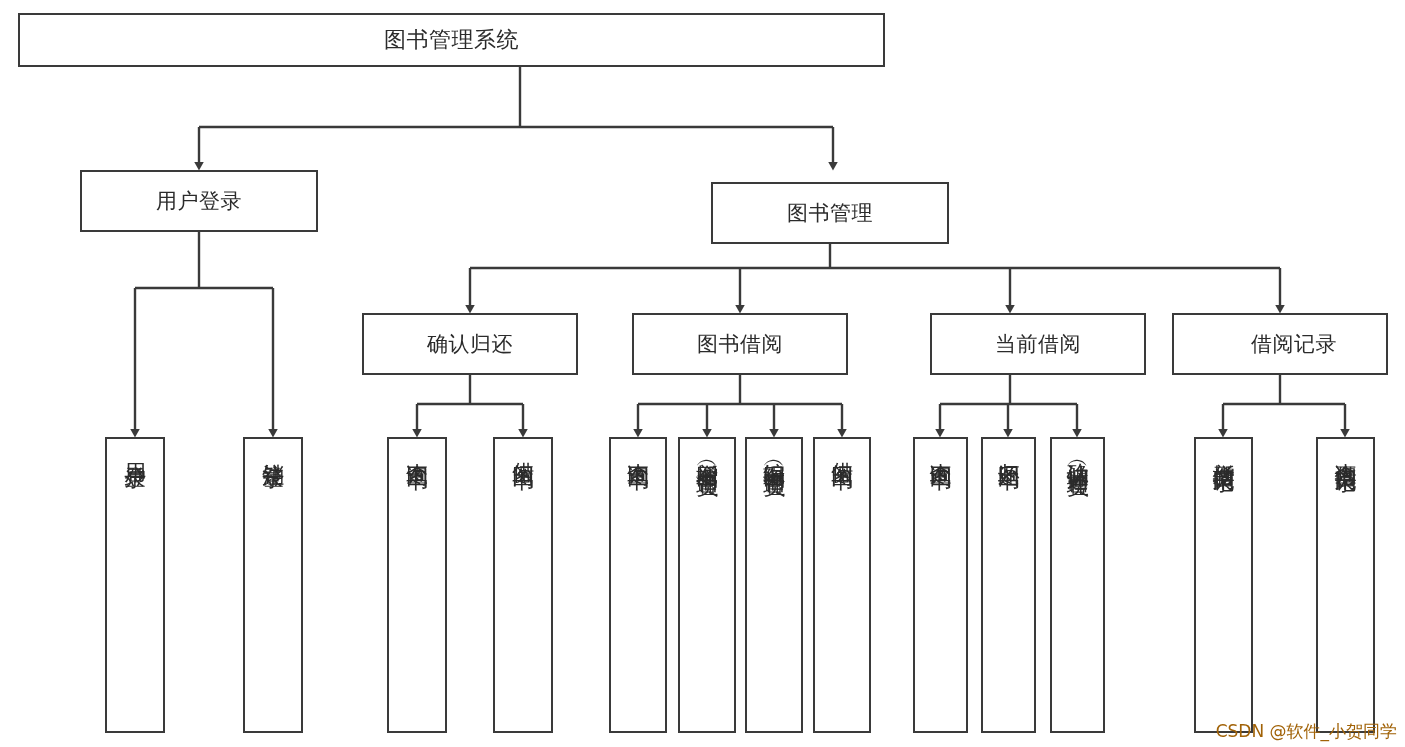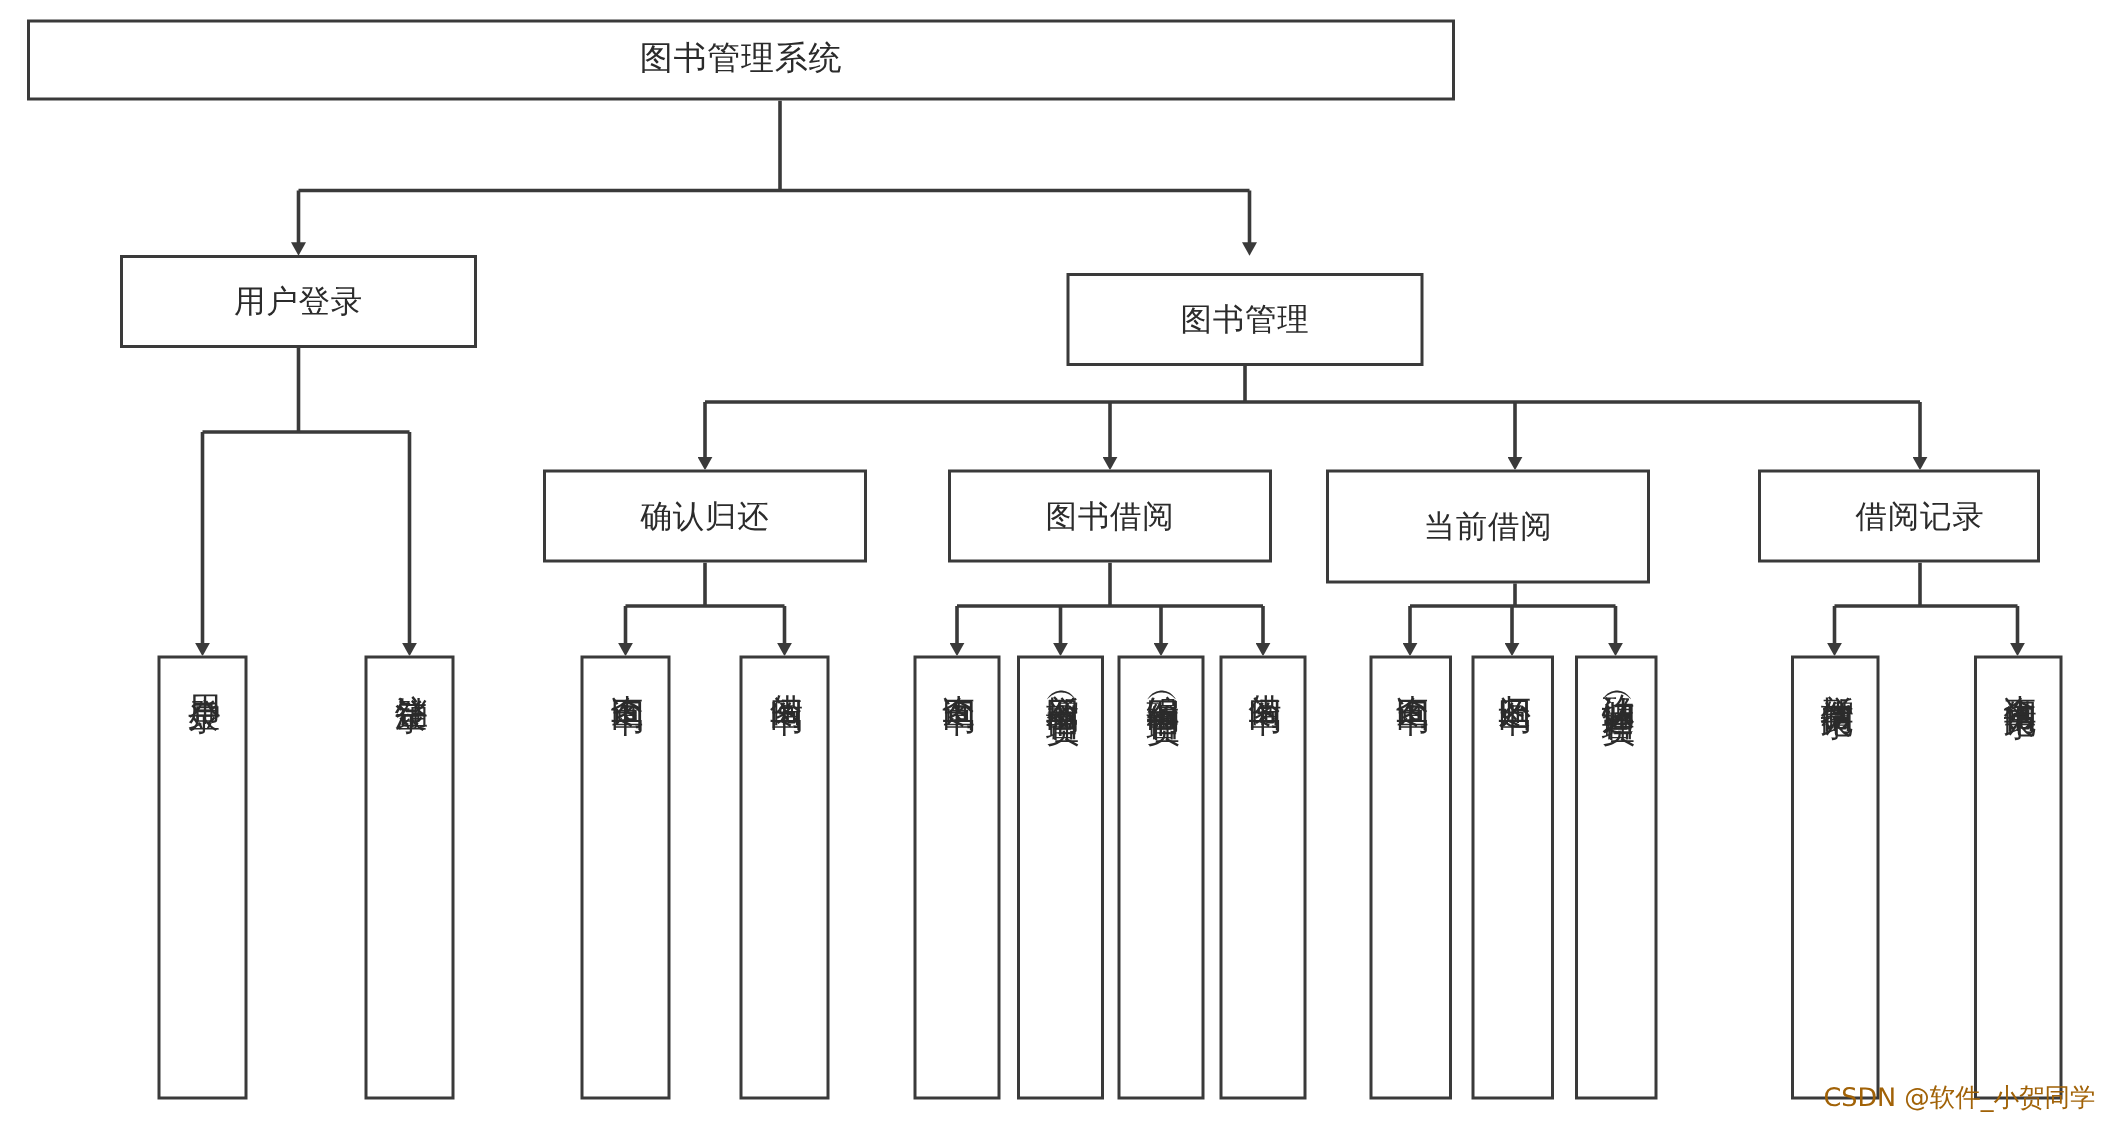--- a/index.html
+++ b/index.html
@@ -122,41 +122,41 @@
       <path d="M1008,404 L1008,430" marker-end="url(#arrow)"></path>
       <path d="M1077,404 L1077,430" marker-end="url(#arrow)"></path>
 
       <path d="M1280,375 L1280,404"></path>
       <path d="M1223,404 L1345,404"></path>
       <path d="M1223,404 L1223,430" marker-end="url(#arrow)"></path>
       <path d="M1345,404 L1345,430" marker-end="url(#arrow)"></path>
     </g>
   </svg>
 
-  <div class="node horiz root" style="left:18px; top:13px; width:952px; height:54px;">
+  <div class="node horiz root" style="left:18px; top:13px; width:867px; height:54px;">
     <span class="lbl">图书管理系统</span>
   </div>
 
   <div class="node horiz" style="left:80px; top:170px; width:238px; height:62px;">
     <span class="lbl">用户登录</span>
   </div>
   <div class="node horiz" style="left:711px; top:182px; width:238px; height:62px;">
     <span class="lbl">图书管理</span>
   </div>
 
   <div class="node horiz" style="left:362px; top:313px; width:216px; height:62px;">
     <span class="lbl">确认归还</span>
   </div>
   <div class="node horiz" style="left:632px; top:313px; width:216px; height:62px;">
     <span class="lbl">图书借阅</span>
   </div>
-  <div class="node horiz" style="left:884px; top:313px; width:216px; height:76px;align-items:center;">
+  <div class="node horiz" style="left:930px; top:313px; width:216px; height:62px;align-items:center;">
     <span class="lbl">当前借阅</span>
   </div>
-  <div class="node horiz" style="left:1172px; top:313px; width:188px; height:62px;padding-left:28px;">
+  <div class="node horiz" style="left:1172px; top:313px; width:216px; height:62px;padding-left:28px;">
     <span class="lbl">借阅记录</span>
   </div>
 
   <div class="node leaf" style="left:105px; top:437px; width:60px; height:296px;">
     <span class="lbl">用户登录</span>
   </div>
   <div class="node leaf" style="left:243px; top:437px; width:60px; height:296px;">
     <span class="lbl">注销登录</span>
   </div>
 

